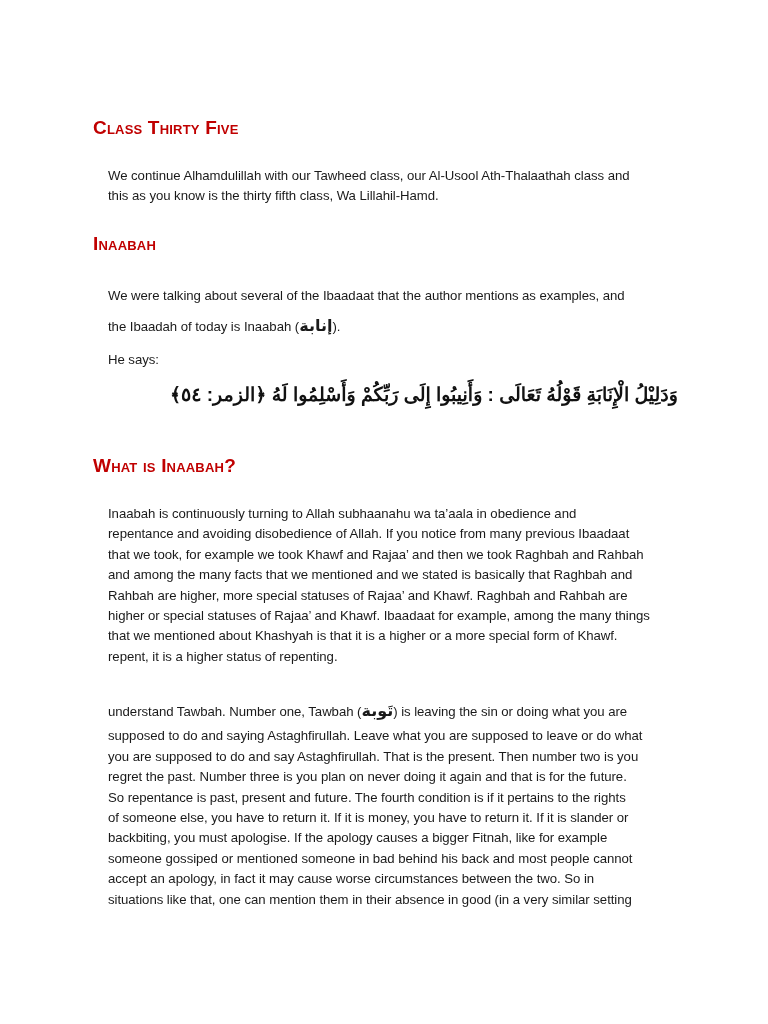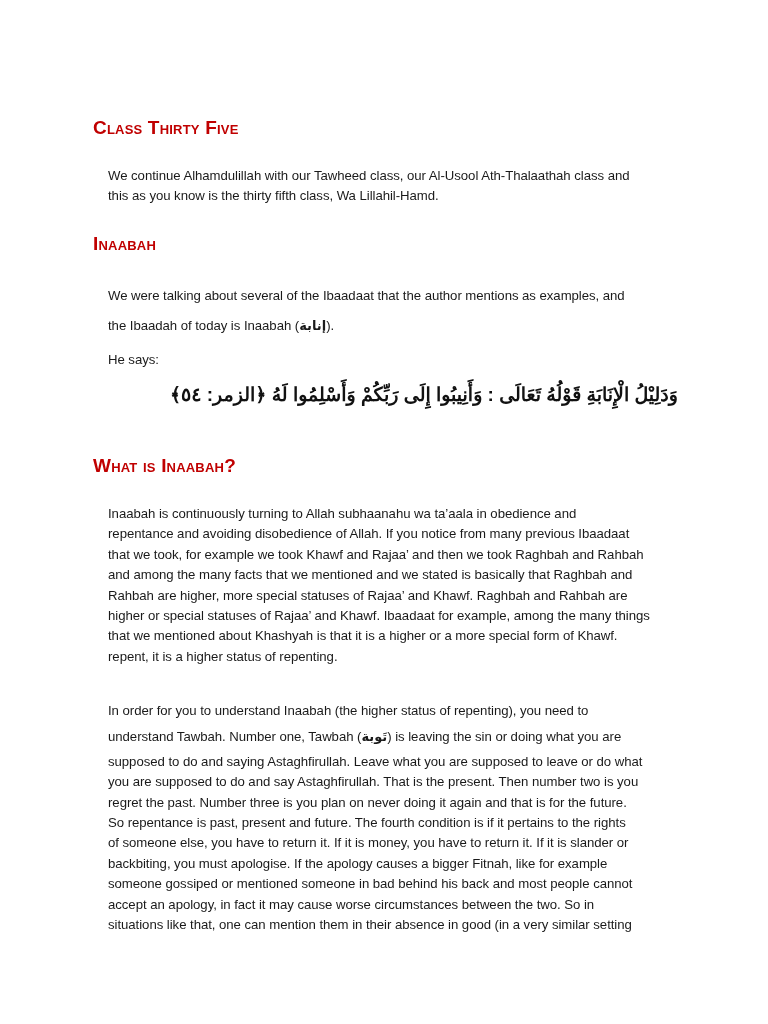--- a/index.html
+++ b/index.html
@@ -40,21 +40,21 @@
       line-height: 20.4px;
       letter-spacing: -0.05px;
     }
     .para .line {
       display: block;
       white-space: nowrap;
     }
     .arabic-inline {
       font-family: "DejaVu Sans", sans-serif;
       font-weight: bold;
-      font-size: 13px;
+      font-size: 16px;
       text-align: right;
     }
     .arabic-quote {
       position: absolute;
       left: 20px;
       width: 565px;
       top: 383px;
       direction: rtl;
       text-align: right;
       font-family: Liberation Sans, sans-serif;
@@ -94,21 +94,20 @@
     <span class="line">repentance and avoiding disobedience of Allah. If you notice from many previous Ibaadaat</span>
     <span class="line">that we took, for example we took Khawf and Rajaa’ and then we took Raghbah and Rahbah</span>
     <span class="line">and among the many facts that we mentioned and we stated is basically that Raghbah and</span>
     <span class="line">Rahbah are higher, more special statuses of Rajaa’ and Khawf. Raghbah and Rahbah are</span>
     <span class="line">higher or special statuses of Rajaa’ and Khawf. Ibaadaat for example, among the many things</span>
     <span class="line">that we mentioned about Khashyah is that it is a higher or a more special form of Khawf.</span>
     <span class="line">repent, it is a higher status of repenting.</span>
   </p>
 
   <p class="para" style="top:694px;">
-    <span class="line" style="margin-bottom:6px;">In order for you to understand Inaabah (the higher status of repenting), you need to</span>
     <span class="line" style="margin-bottom:4px;"><span>understand Tawbah. Number one, Tawbah (</span><span class="arabic-inline" dir="rtl">تَوبة</span><span>) is leaving the sin or doing what you are</span></span>
     <span class="line">supposed to do and saying Astaghfirullah. Leave what you are supposed to leave or do what</span>
     <span class="line">you are supposed to do and say Astaghfirullah. That is the present. Then number two is you</span>
     <span class="line">regret the past. Number three is you plan on never doing it again and that is for the future.</span>
     <span class="line">So repentance is past, present and future. The fourth condition is if it pertains to the rights</span>
     <span class="line">of someone else, you have to return it. If it is money, you have to return it. If it is slander or</span>
     <span class="line">backbiting, you must apologise. If the apology causes a bigger Fitnah, like for example</span>
     <span class="line">someone gossiped or mentioned someone in bad behind his back and most people cannot</span>
     <span class="line">accept an apology, in fact it may cause worse circumstances between the two. So in</span>
     <span class="line">situations like that, one can mention them in their absence in good (in a very similar setting</span>

